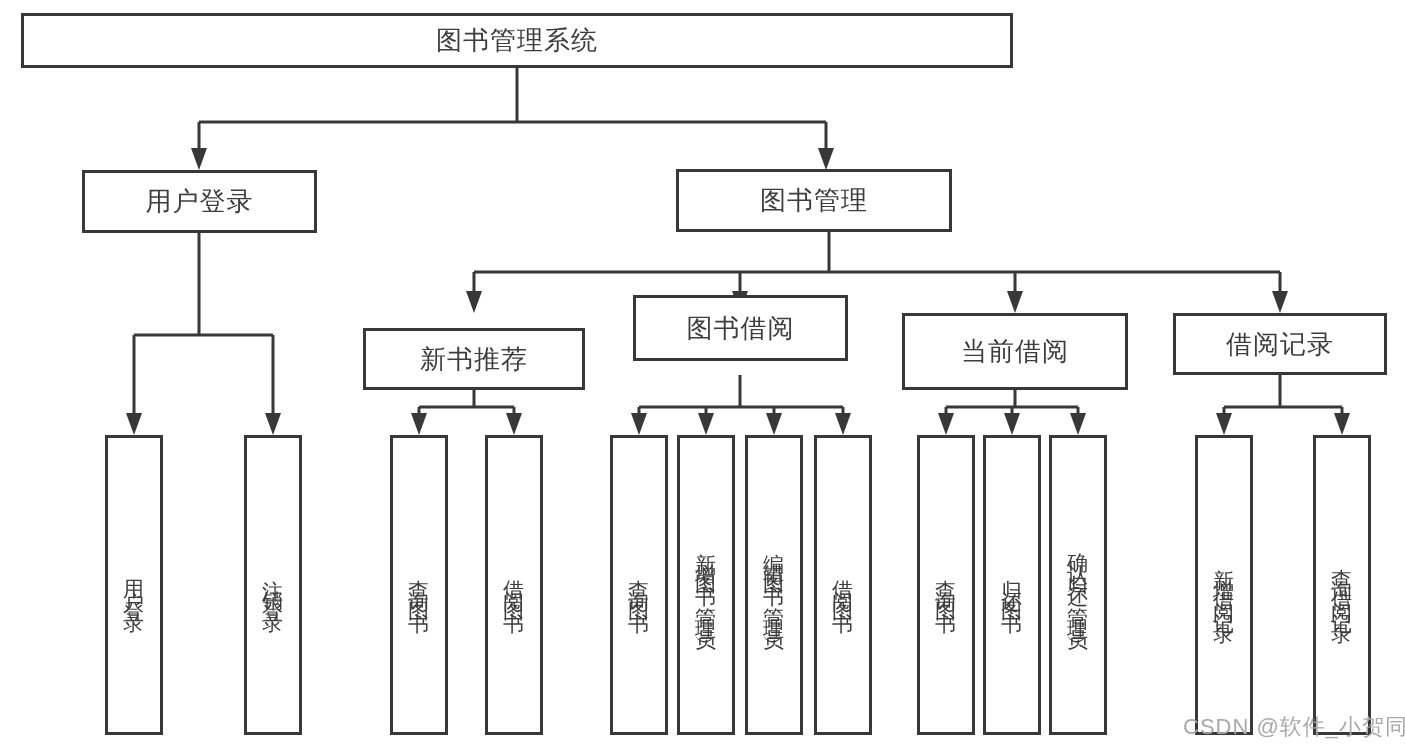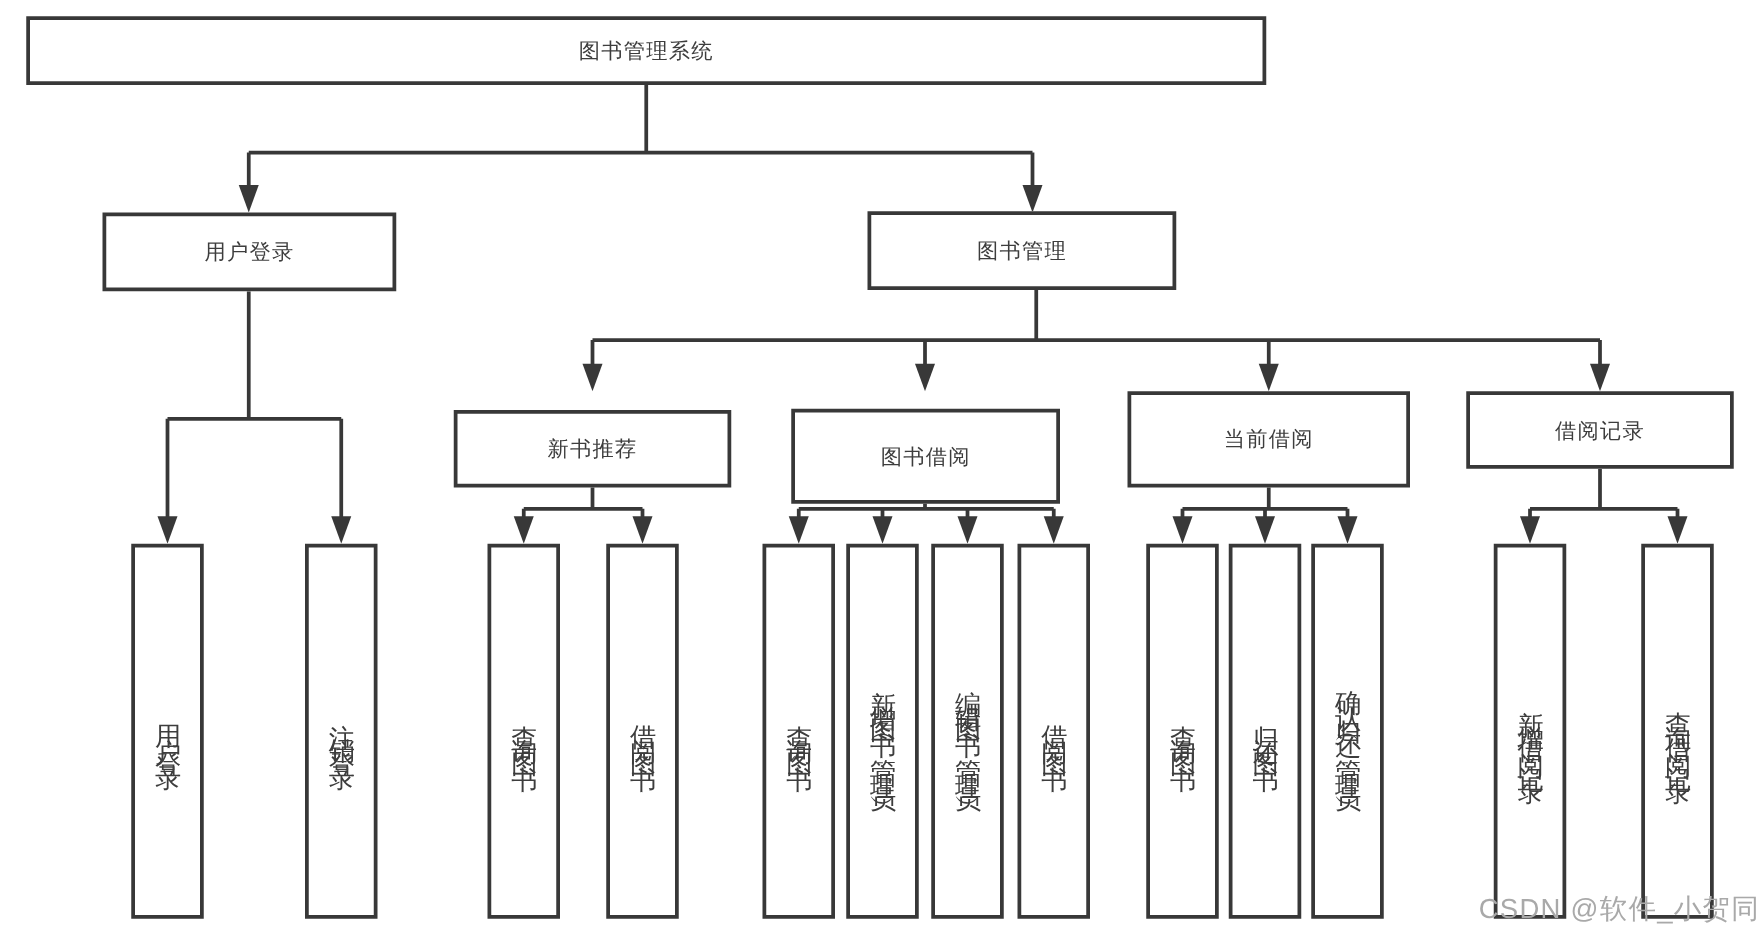--- a/index.html
+++ b/index.html
@@ -13,21 +13,21 @@
   #wires{position:absolute;left:0;top:0;z-index:1;}
   .node{
     position:absolute;
     box-sizing:border-box;
     border:3px solid #383838;
     background:#ffffff;
     color:#3d3d3d;
     display:flex;align-items:center;justify-content:center;
     z-index:2;
   }
-  .hnode{font-size:17px;letter-spacing:1px;white-space:nowrap;}
+  .hnode{font-size:26px;letter-spacing:1px;white-space:nowrap;}
   .vnode{width:58px;height:300px;top:435px;}
   .vnode span{
     writing-mode:vertical-rl;
     text-orientation:mixed;
     font-size:21px;
     letter-spacing:11px;
     line-height:1;
     color:#3d3d3d;
   }
   #watermark{
@@ -81,24 +81,24 @@
       <polygon points="1004,413 1020,413 1012,435"></polygon>
       <polygon points="1070,413 1086,413 1078,435"></polygon>
       <polygon points="1216,413 1232,413 1224,435"></polygon>
       <polygon points="1334,413 1350,413 1342,435"></polygon>
     </g>
   </svg>
 
   <div class="node hnode" style="left:21px;top:13px;width:992px;height:55px">图书管理系统</div>
 
   <div class="node hnode" style="left:82px;top:170px;width:235px;height:63px">用户登录</div>
-  <div class="node hnode" style="left:694px;top:169px;width:247px;height:63px">图书管理</div>
+  <div class="node hnode" style="left:676px;top:169px;width:276px;height:63px">图书管理</div>
 
   <div class="node hnode" style="left:363px;top:328px;width:222px;height:62px">新书推荐</div>
-  <div class="node hnode" style="left:633px;top:327px;width:215px;height:76px">图书借阅</div>
+  <div class="node hnode" style="left:633px;top:295px;width:215px;height:66px">图书借阅</div>
   <div class="node hnode" style="left:902px;top:313px;width:226px;height:77px">当前借阅</div>
   <div class="node hnode" style="left:1173px;top:313px;width:214px;height:62px">借阅记录</div>
 
   <div class="node vnode" style="left:105px">
     <span>用户登录</span>
   </div>
   <div class="node vnode" style="left:244px">
     <span>注销登录</span>
   </div>
 

